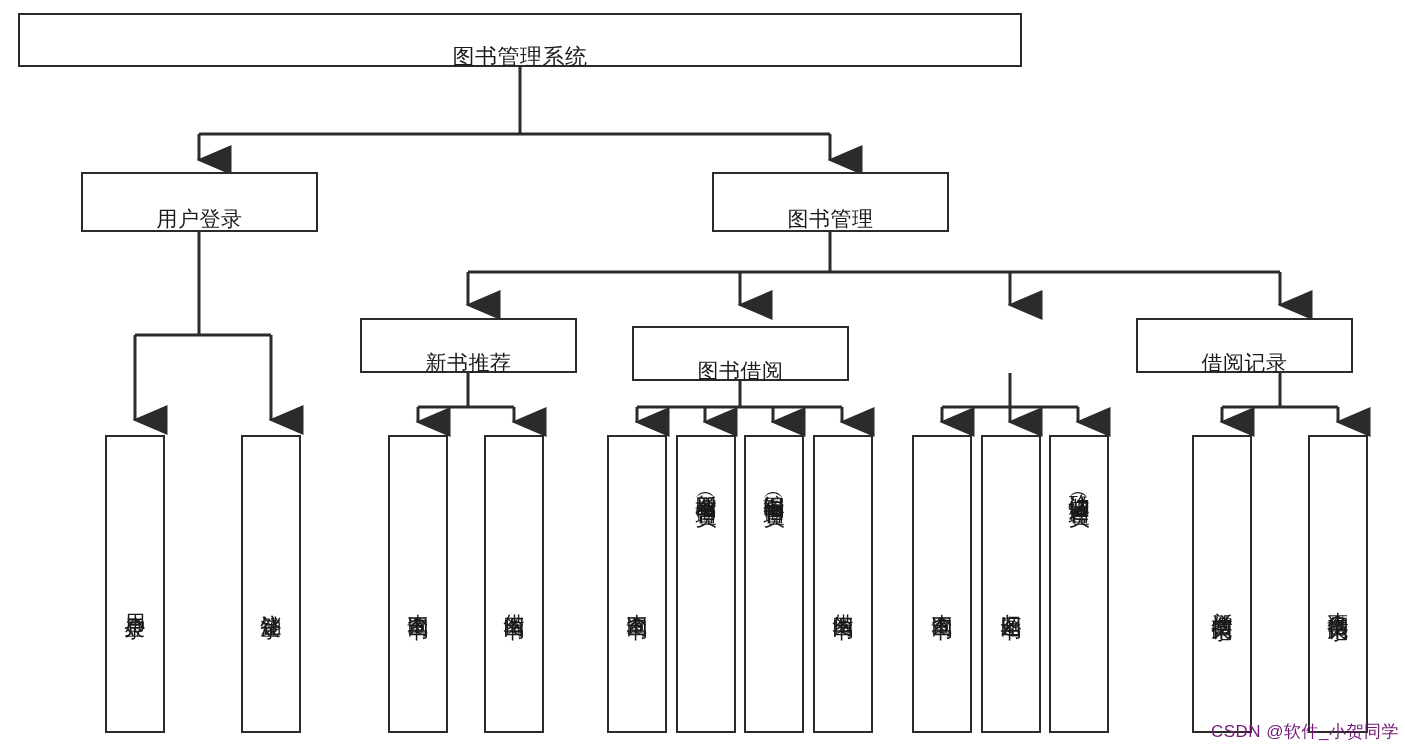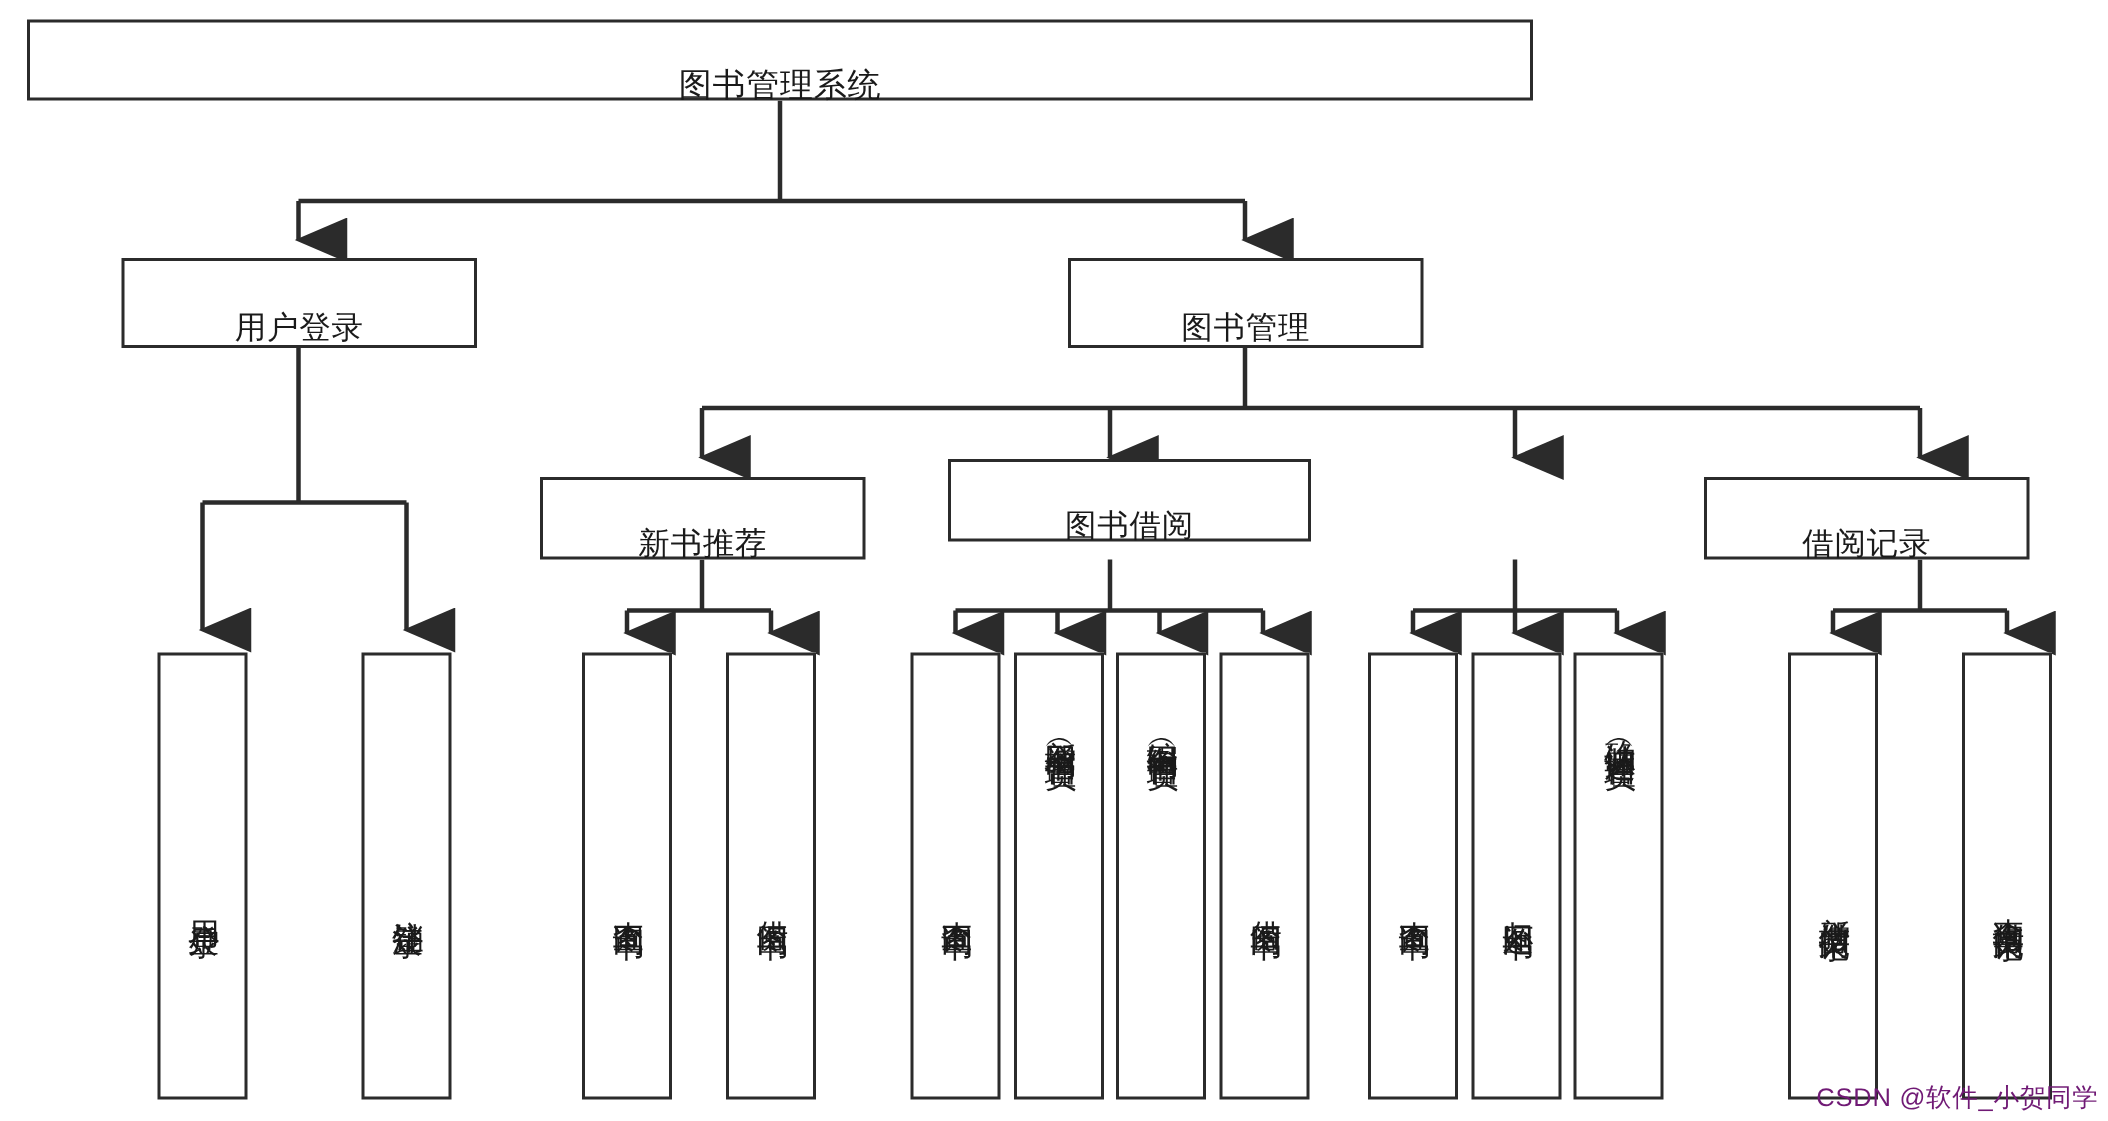--- a/index.html
+++ b/index.html
@@ -141,21 +141,21 @@
   <div class="node h" style="left:81px; top:172px; width:237px; height:60px;">
     <span class="lbl">用户登录</span>
   </div>
   <div class="node h" style="left:712px; top:172px; width:237px; height:60px;">
     <span class="lbl">图书管理</span>
   </div>
 
   <div class="node h" style="left:360px; top:318px; width:217px; height:55px;">
     <span class="lbl">新书推荐</span>
   </div>
-  <div class="node h" style="left:632px; top:306px; width:242px; height:55px;">
+  <div class="node h" style="left:632px; top:326px; width:217px; height:55px;">
     <span class="lbl">图书借阅</span>
   </div>
   <div class="node h" style="left:1136px; top:318px; width:217px; height:55px;">
     <span class="lbl">借阅记录</span>
   </div>
 
   <div class="node v mid" style="left:105px; top:435px; width:60px; height:298px;">
     <span class="lbl">用户登录</span>
   </div>
   <div class="node v mid" style="left:241px; top:435px; width:60px; height:298px;">

